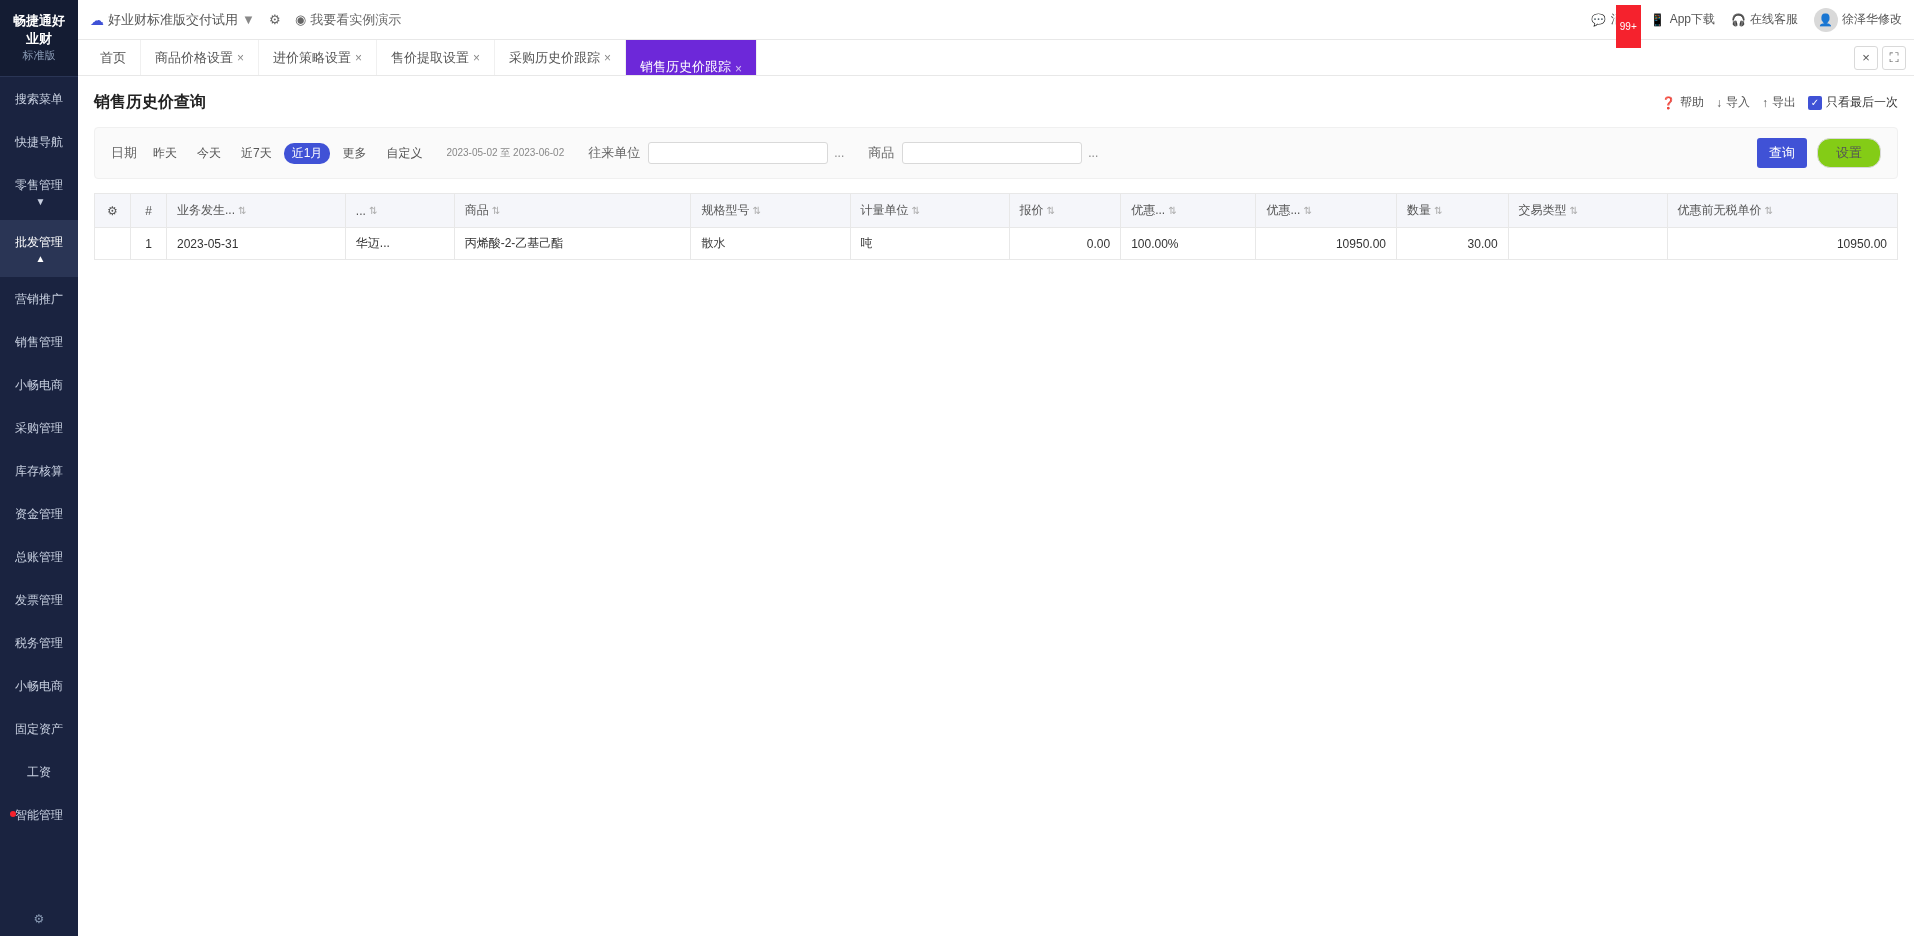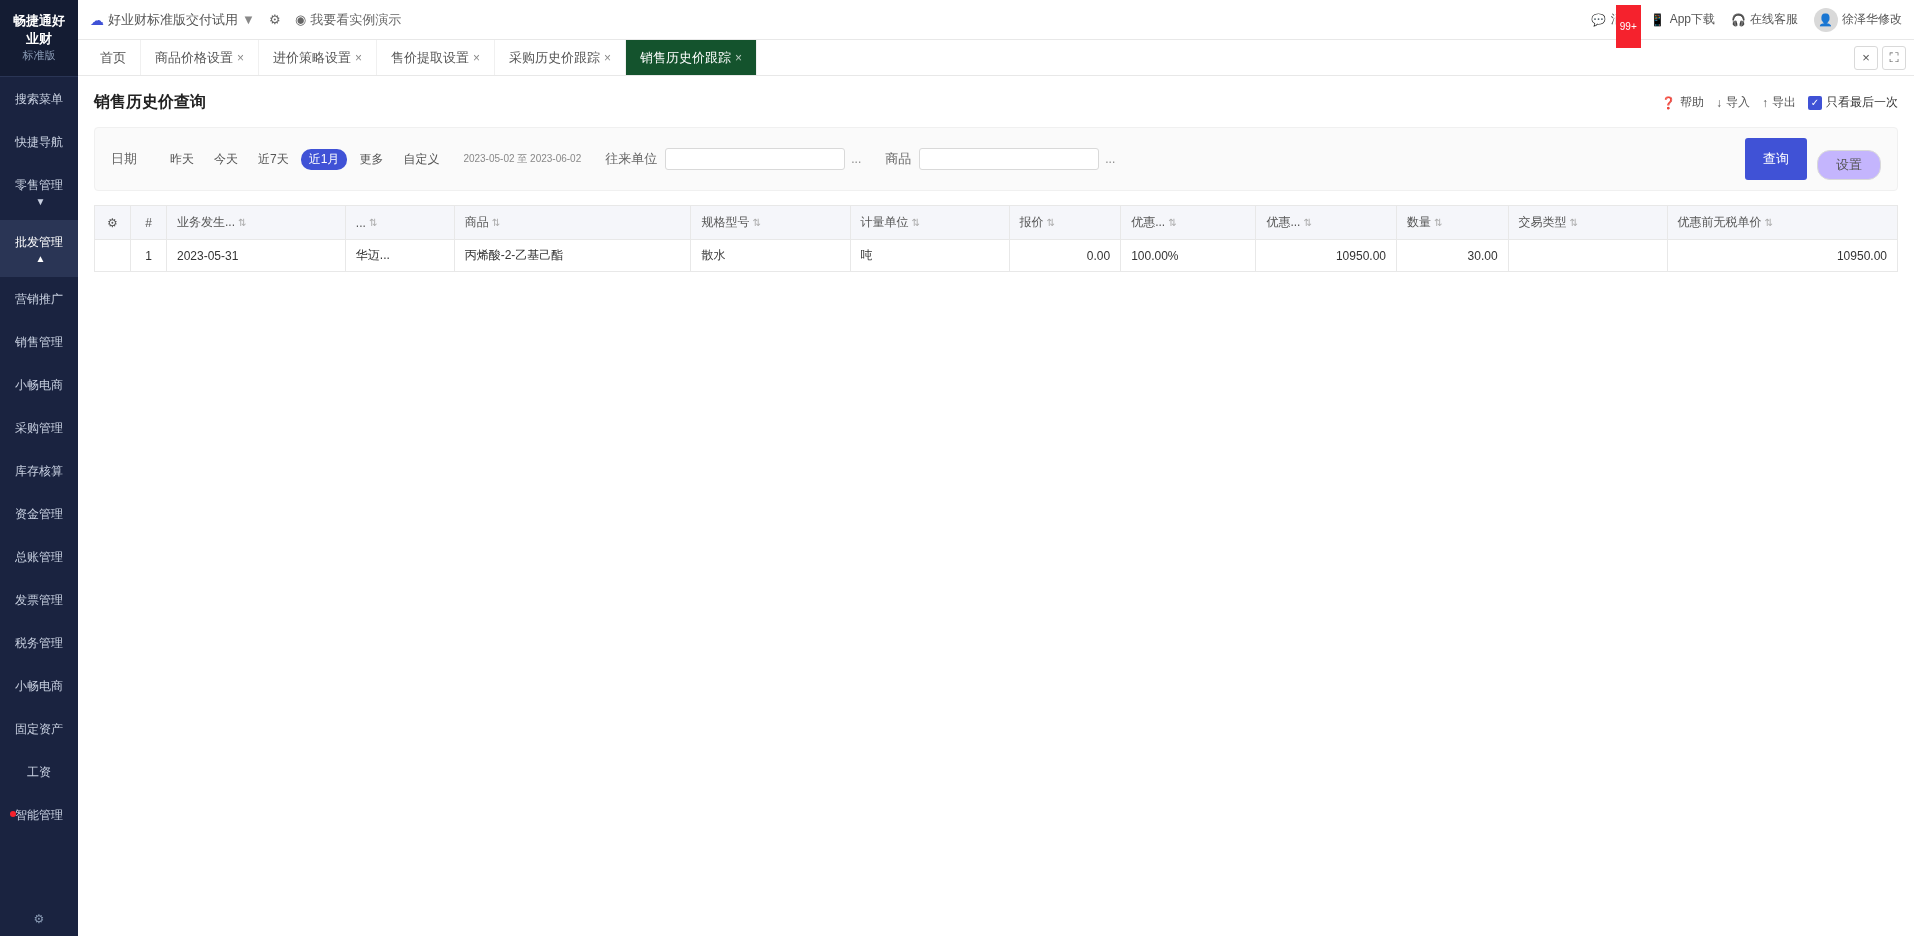--- a/index.html
+++ b/index.html
@@ -28,21 +28,21 @@
     .topbar-settings { width: 24px; height: 24px; display: flex; align-items: center; justify-content: center; cursor: pointer; color: #666; }
     .topbar-demo { display: flex; align-items: center; gap: 4px; color: #666; font-size: 13px; cursor: pointer; }
     .topbar-right { display: flex; align-items: center; gap: 16px; }
     .topbar-action { display: flex; align-items: center; gap: 4px; font-size: 12px; color: #555; cursor: pointer; position: relative; }
     .badge { background: #f5222d; color: #fff; font-size: 10px; border-radius: 0; padding: 16px 4px; position: absolute; top: -6px; right: -6px; }
     .user-avatar { width: 24px; height: 24px; background: #d9d9d9; border-radius: 50%; display: flex; align-items: center; justify-content: center; font-size: 12px; }
 
     
     .tabbar { background: #fff; height: 36px; display: flex; align-items: center; border-bottom: 1px solid #e8e8e8; padding: 0 8px; flex-shrink: 0; overflow: hidden; }
     .tab { display: flex; align-items: center; gap: 4px; padding: 0 14px; height: 36px; font-size: 13px; cursor: pointer; color: #555; border-right: 1px solid #f0f0f0; white-space: nowrap; position: relative; }
-    .tab.active { background: #14532d; color: #fff; }
+    .tab.active { background: #6d28d9; color: #fff; align-items: flex-end; }
     .tab .close { font-size: 12px; color: inherit; opacity: 0.7; cursor: pointer; }
     .tab.active .close { color: #fff; }
     .tab-home { font-weight: normal; }
     .tabbar-controls { margin-left: auto; display: flex; align-items: center; gap: 4px; }
     .tab-ctrl-btn { width: 24px; height: 24px; display: flex; align-items: center; justify-content: center; cursor: pointer; color: #555; border: 1px solid #d9d9d9; border-radius: 3px; font-size: 13px; }
 
     
     .page-content { flex: 1; overflow: auto; background: #fff; padding: 16px; }
 
     
@@ -50,29 +50,29 @@
     .page-title { font-size: 16px; font-weight: bold; color: #222; }
     .page-actions { display: flex; align-items: center; gap: 12px; }
     .page-action-btn { display: flex; align-items: center; gap: 4px; font-size: 12px; color: #555; cursor: pointer; }
     .page-action-checkbox { display: flex; align-items: center; gap: 4px; font-size: 12px; color: #333; cursor: pointer; }
     .checkbox-box { width: 14px; height: 14px; background: #4052d6; border-radius: 2px; display: flex; align-items: center; justify-content: center; color: #fff; font-size: 10px; }
 
     
     .filter-bar { background: #fafafa; border: 1px solid #f0f0f0; border-radius: 4px; padding: 10px 16px; margin-bottom: 14px; display: flex; align-items: center; gap: 24px; flex-wrap: wrap; }
     .filter-item { display: flex; align-items: center; gap: 8px; font-size: 13px; }
     .filter-label { color: #666; white-space: nowrap; }
-    .date-filter { display: flex; align-items: flex-start; gap: 4px; margin-left: 17px; }
+    .date-filter { display: flex; align-items: flex-start; gap: 4px; }
     .date-btn { padding: 2px 8px; border-radius: 3px; cursor: pointer; font-size: 12px; color: #555; }
     .date-btn.active { background: #4052d6; color: #fff; border-radius: 10px; }
     .date-range { font-size: 10px; color: #888; margin-left: 8px; }
     .filter-input-group { display: flex; align-items: center; gap: 6px; }
     .filter-input { border: 1px solid #d9d9d9; border-radius: 3px; padding: 3px 8px; font-size: 12px; width: 180px; outline: none; }
     .filter-more { color: #888; font-size: 12px; cursor: pointer; }
-    .btn-query { background: #4052d6; color: #fff; border: none; border-radius: 3px; padding: 5px 18px; font-size: 13px; cursor: pointer; }
-    .btn-settings { background: #c4b5fd; color: #555; border: 1px solid #d9d9d9; border-radius: 13px; padding: 5px 18px; font-size: 13px; cursor: pointer; margin-left: 4px; margin-top: 12px; }
+    .btn-query { background: #4052d6; color: #fff; border: none; border-radius: 3px; padding: 5px 12px; font-size: 13px; cursor: pointer; }
+    .btn-settings { background: #84cc16; color: #555; border: 1px solid #d9d9d9; border-radius: 13px; padding: 5px 18px; font-size: 13px; cursor: pointer; margin-left: 4px; }
 
     
     .data-table { width: 100%; border-collapse: collapse; font-size: 12px; }
     .data-table th { background: #f5f6fa; border: 1px solid #e8e8e8; padding: 8px 10px; text-align: left; font-weight: normal; color: #555; white-space: nowrap; }
     .data-table td { border: 1px solid #e8e8e8; padding: 7px 10px; color: #333; white-space: nowrap; }
     .th-sort { display: flex; align-items: center; gap: 3px; cursor: pointer; }
     .sort-icon { color: #aaa; font-size: 10px; }
     .gear-cell { color: #888; text-align: center; }
 
     .cloud-icon { color: #4052d6; font-size: 14px; }

